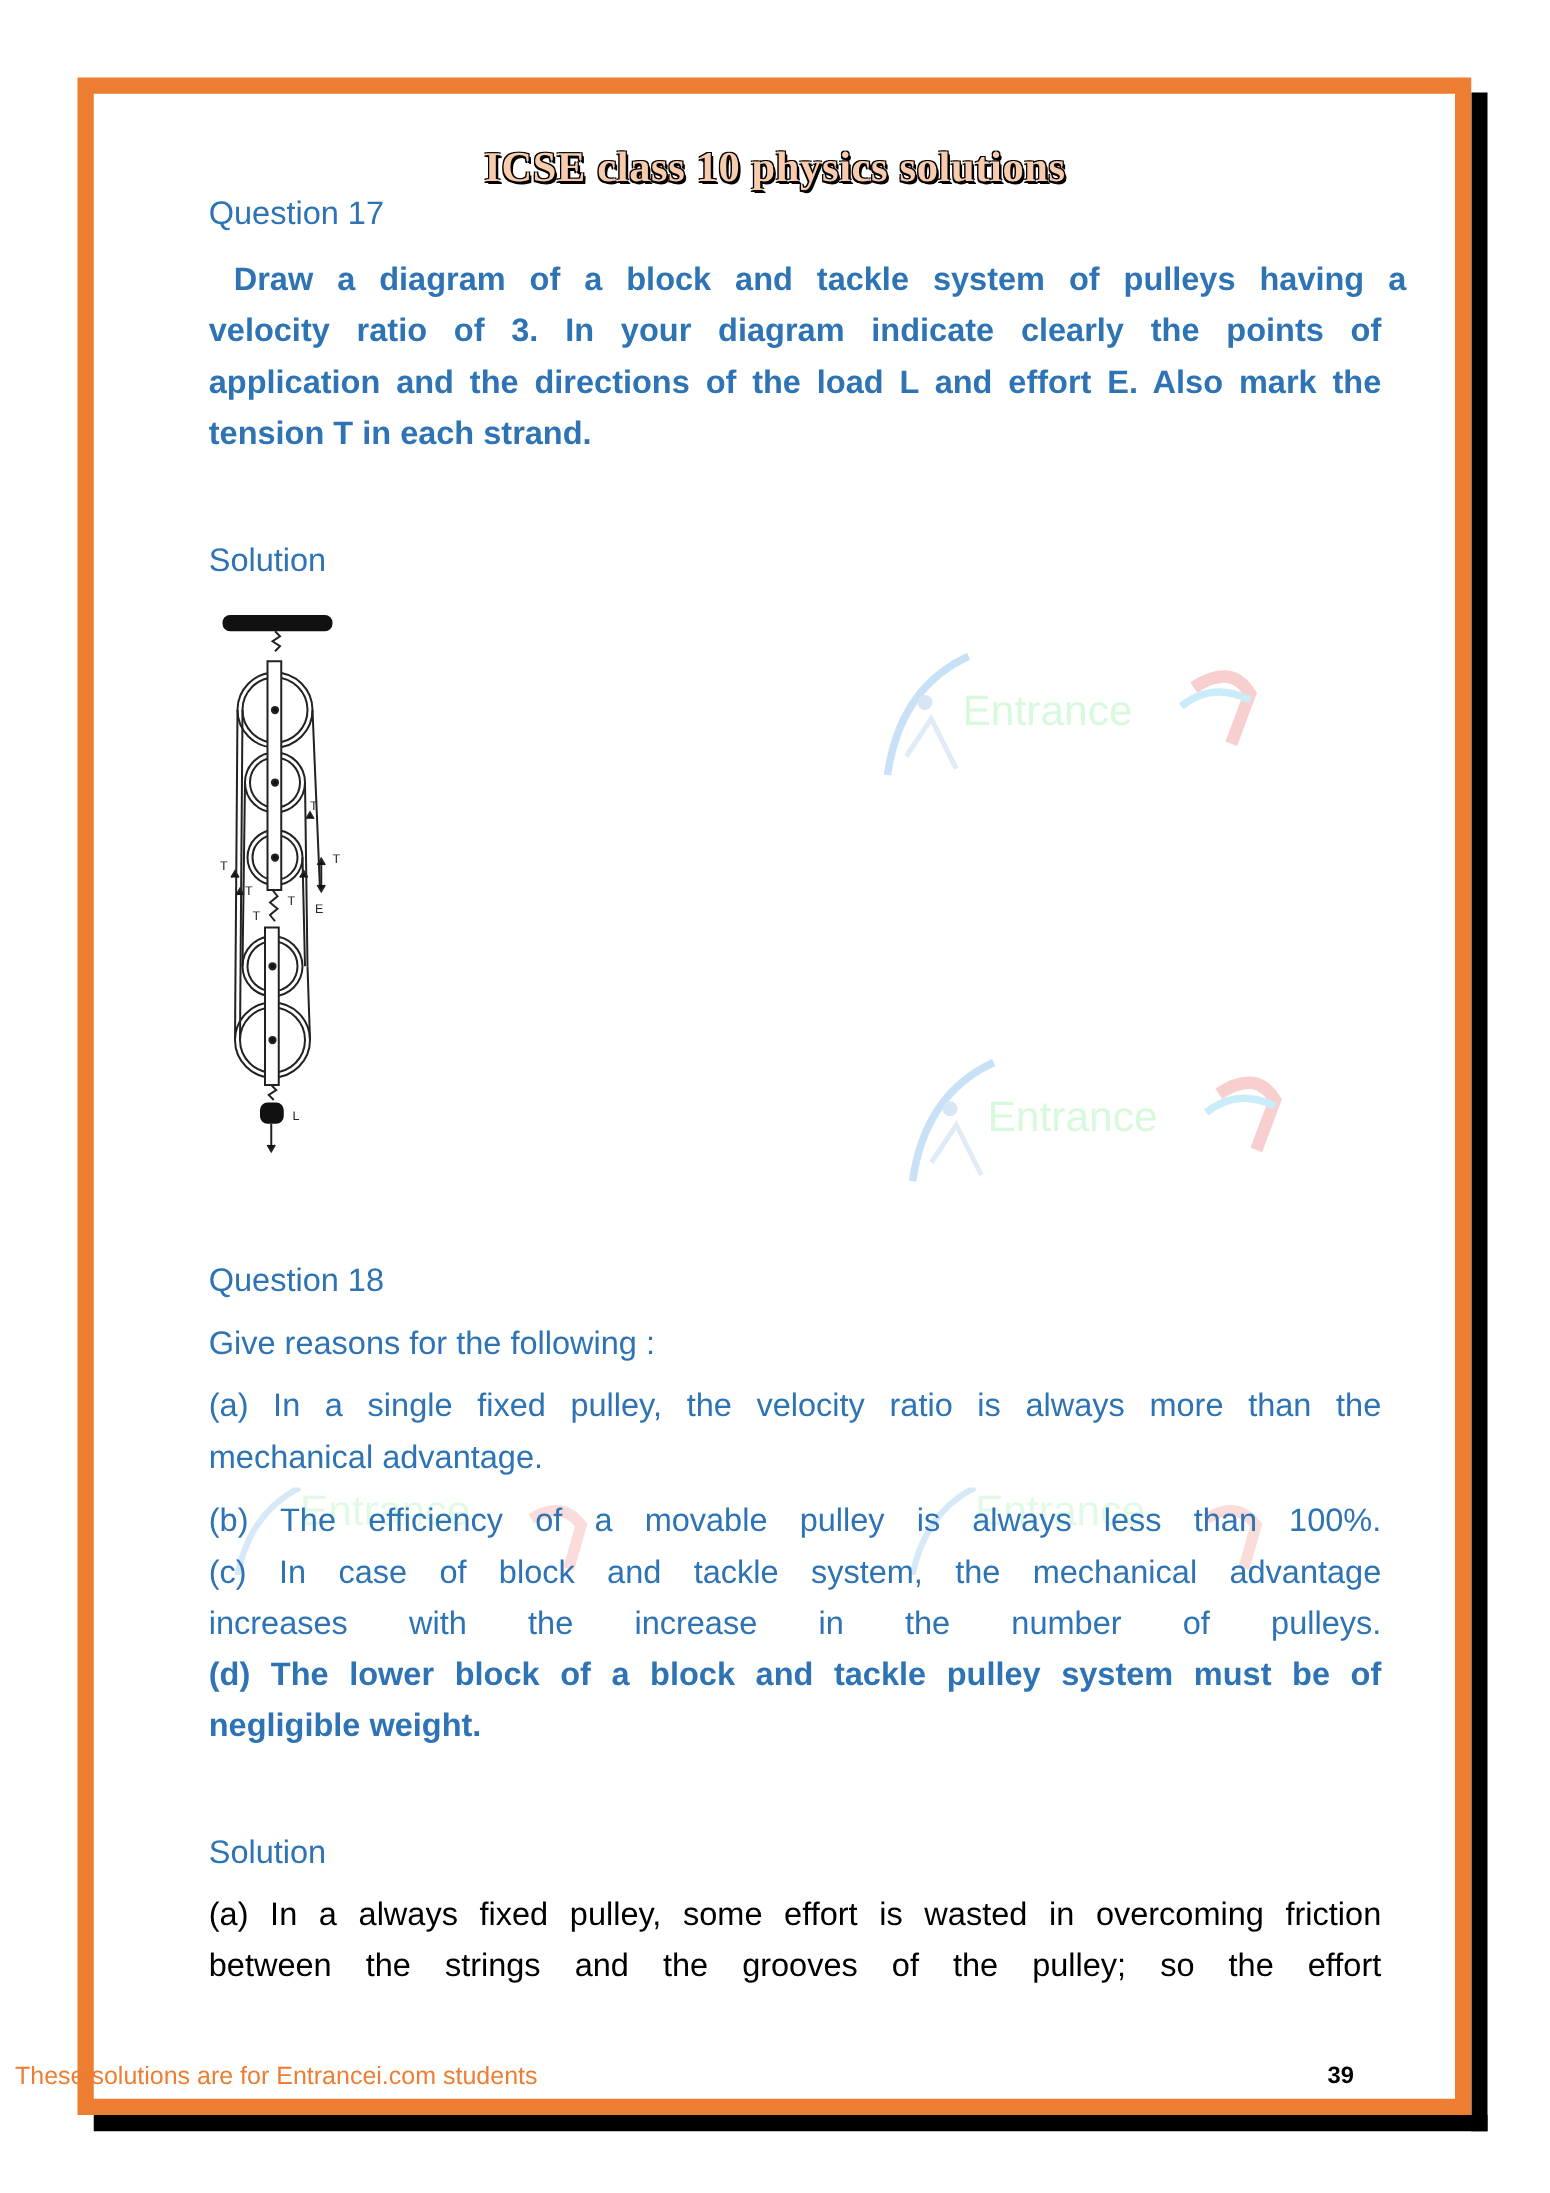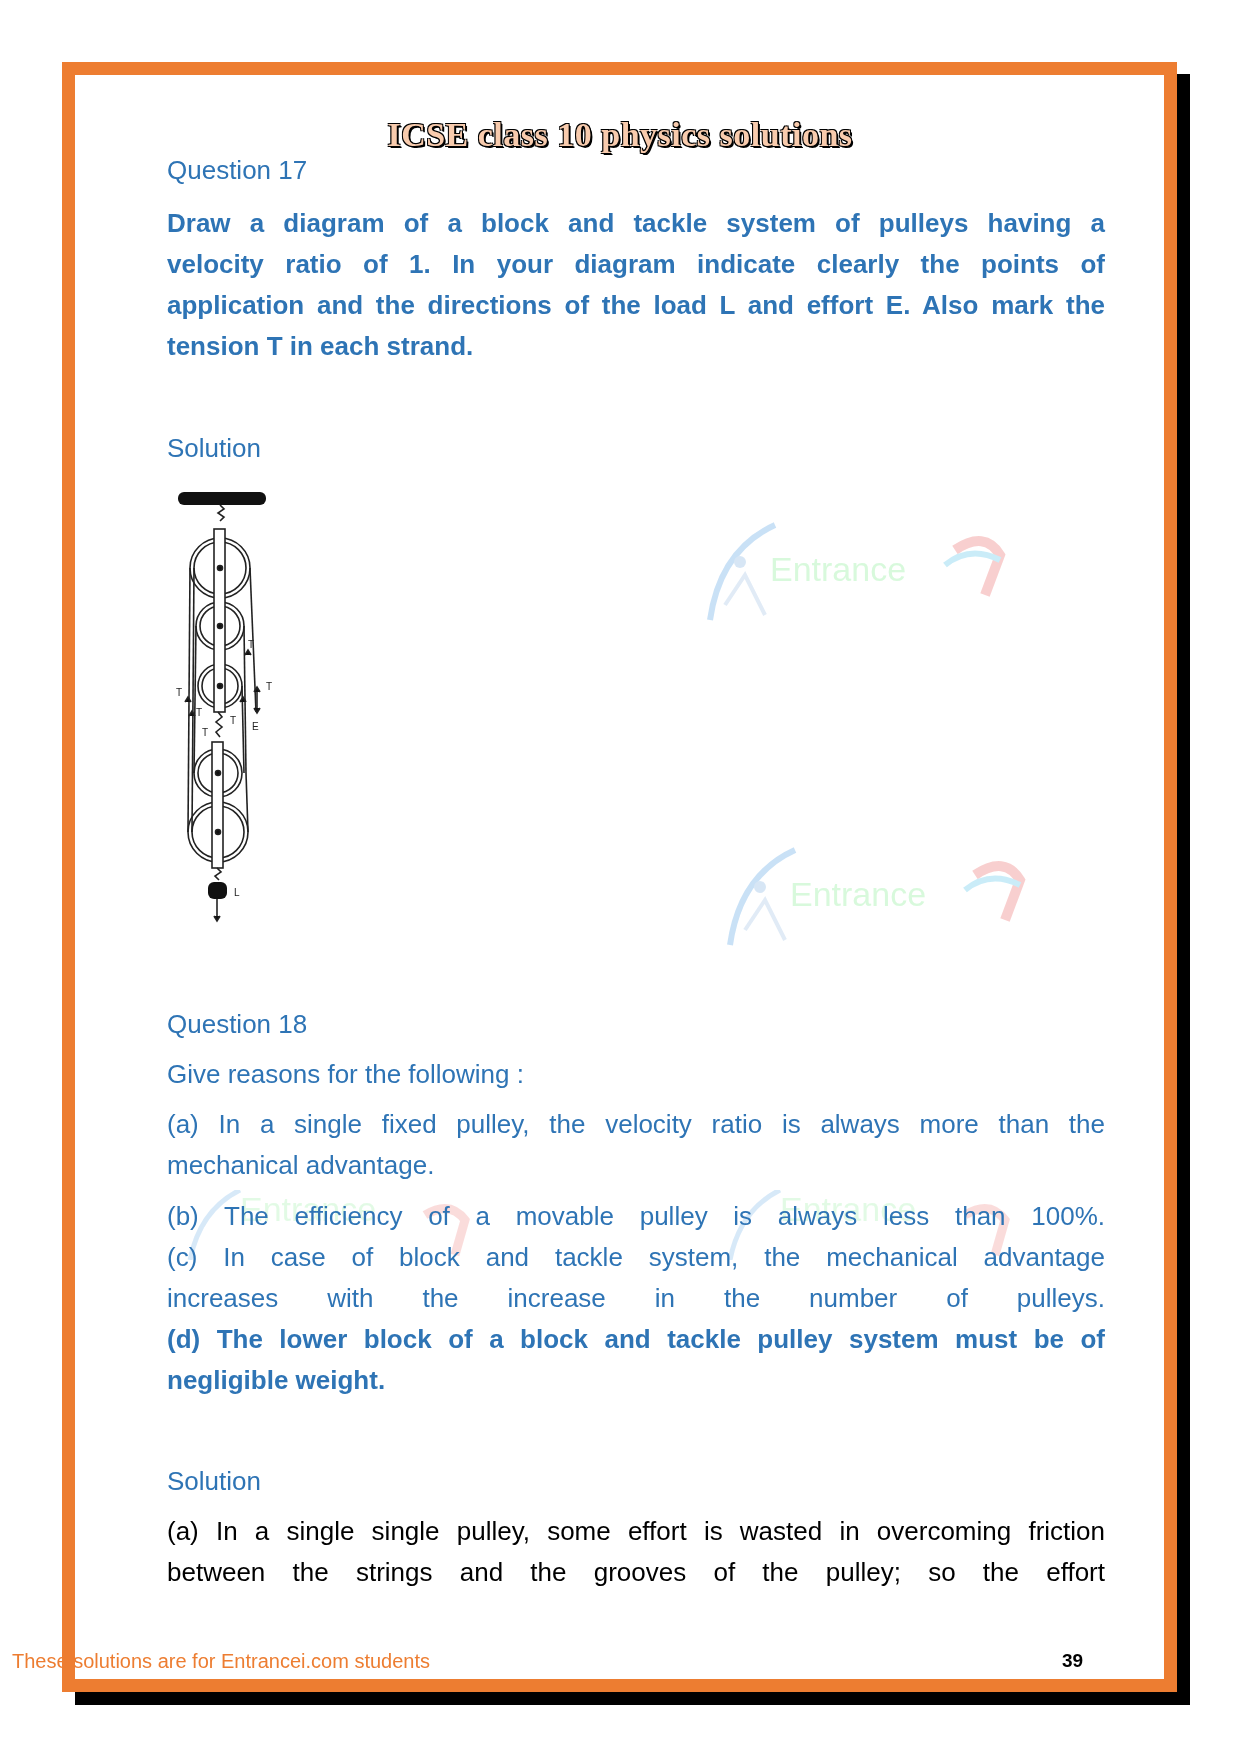--- a/index.html
+++ b/index.html
@@ -63,22 +63,22 @@
 </div>
 <div class="wm" style="left:720px;top:1190px;opacity:0.4;">
   <span class="wm-text" style="position:absolute;left:60px;top:0px;">Entrance</span>
   <svg width="300" height="70">
     <path d="M10 70 Q20 20 60 0" stroke="#9ec9ef" stroke-width="5" fill="none"></path>
     <path d="M245 25 Q270 10 285 30 L275 65" stroke="#f4a9a8" stroke-width="9" fill="none"></path>
   </svg>
 </div>
 
 <div class="txt head" style="top:150px;">Question 17</div>
-<div class="txt just bold" style="top:203px;">Draw a diagram of a block and tackle system of pulleys having a</div>
-<div class="txt just bold" style="top:244px;">velocity ratio of 1. In your diagram indicate clearly the points of</div>
+<div class="txt just bold" style="top:203px;margin-left:20px;">Draw a diagram of a block and tackle system of pulleys having a</div>
+<div class="txt just bold" style="top:244px;">velocity ratio of 3. In your diagram indicate clearly the points of</div>
 <div class="txt just bold" style="top:285px;">application and the directions of the load L and effort E. Also mark the</div>
 <div class="txt bold" style="top:326px;">tension T in each strand.</div>
 
 <div class="txt head" style="top:428px;">Solution</div>
 
 <svg class="diagram" viewBox="0 0 300 490">
   <g stroke="#222" fill="none" stroke-width="1.6">
 
     <rect x="28" y="12" width="88" height="13" rx="6" fill="#111" stroke="none"></rect>
 
@@ -143,17 +143,17 @@
 <div class="txt" style="top:1054px;">Give reasons for the following :</div>
 <div class="txt just" style="top:1104px;">(a) In a single fixed pulley, the velocity ratio is always more than the</div>
 <div class="txt" style="top:1145px;">mechanical advantage.</div>
 <div class="txt just" style="top:1196px;">(b) The efficiency of a movable pulley is always less than 100%.</div>
 <div class="txt just" style="top:1237px;">(c) In case of block and tackle system, the mechanical advantage</div>
 <div class="txt just" style="top:1278px;">increases with the increase in the number of pulleys.</div>
 <div class="txt just bold" style="top:1319px;">(d) The lower block of a block and tackle pulley system must be of</div>
 <div class="txt bold" style="top:1360px;">negligible weight.</div>
 
 <div class="txt head" style="top:1461px;">Solution</div>
-<div class="txt just black" style="top:1511px;">(a) In a single single pulley, some effort is wasted in overcoming friction</div>
+<div class="txt just black" style="top:1511px;">(a) In a always fixed pulley, some effort is wasted in overcoming friction</div>
 <div class="txt just black" style="top:1552px;">between the strings and the grooves of the pulley; so the effort</div>
 
 <div class="footer">These solutions are for Entrancei.com students</div>
 <div class="pagenum">39</div>
 
 </body></html>

